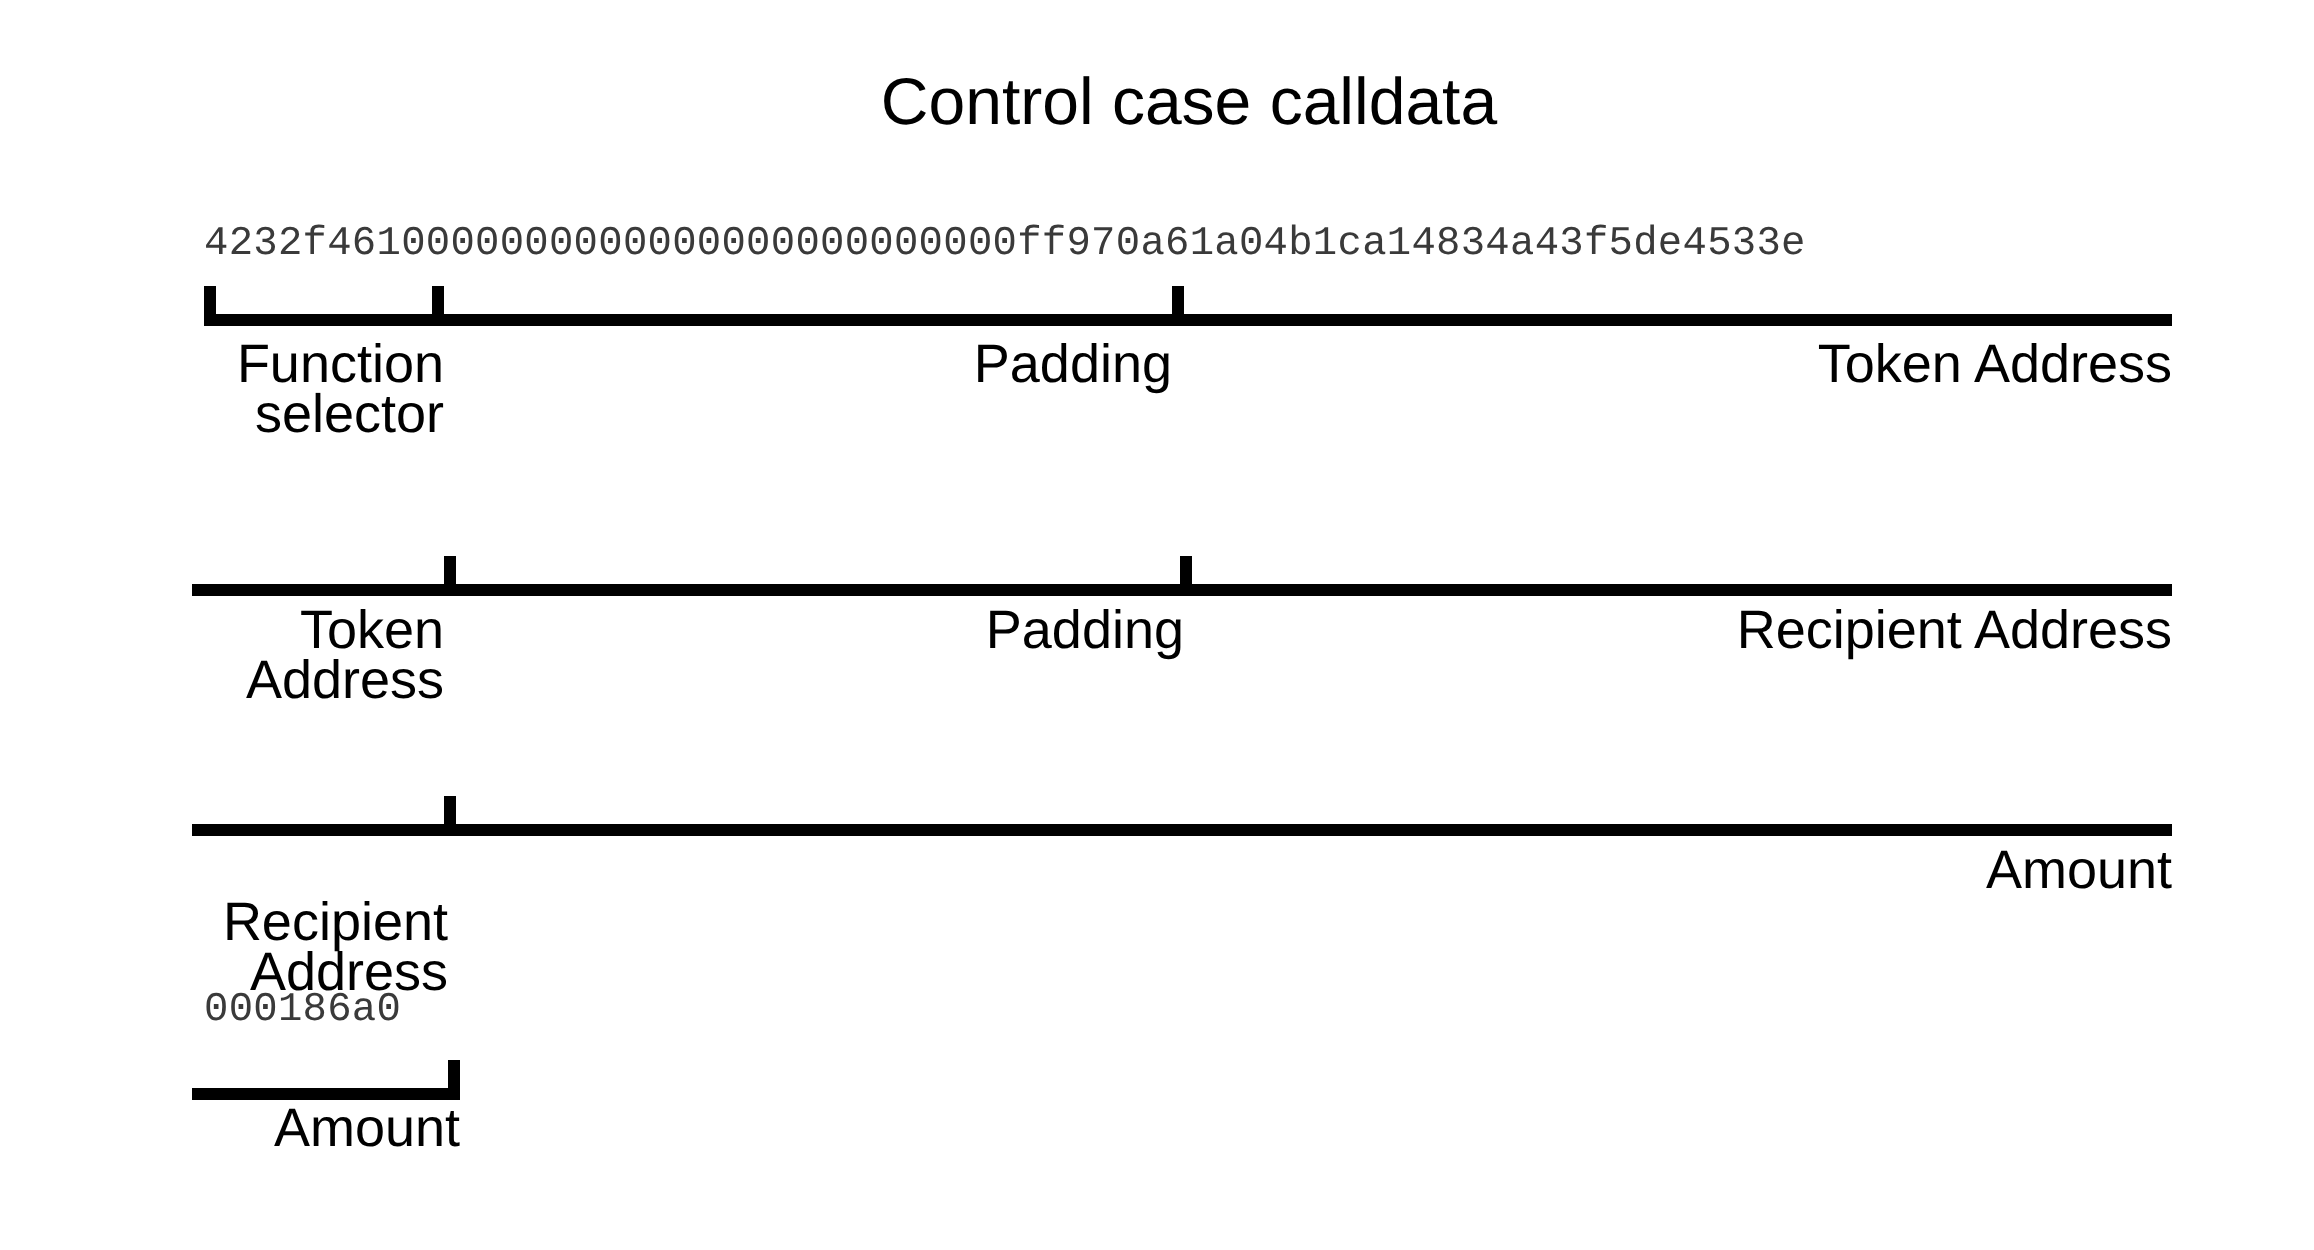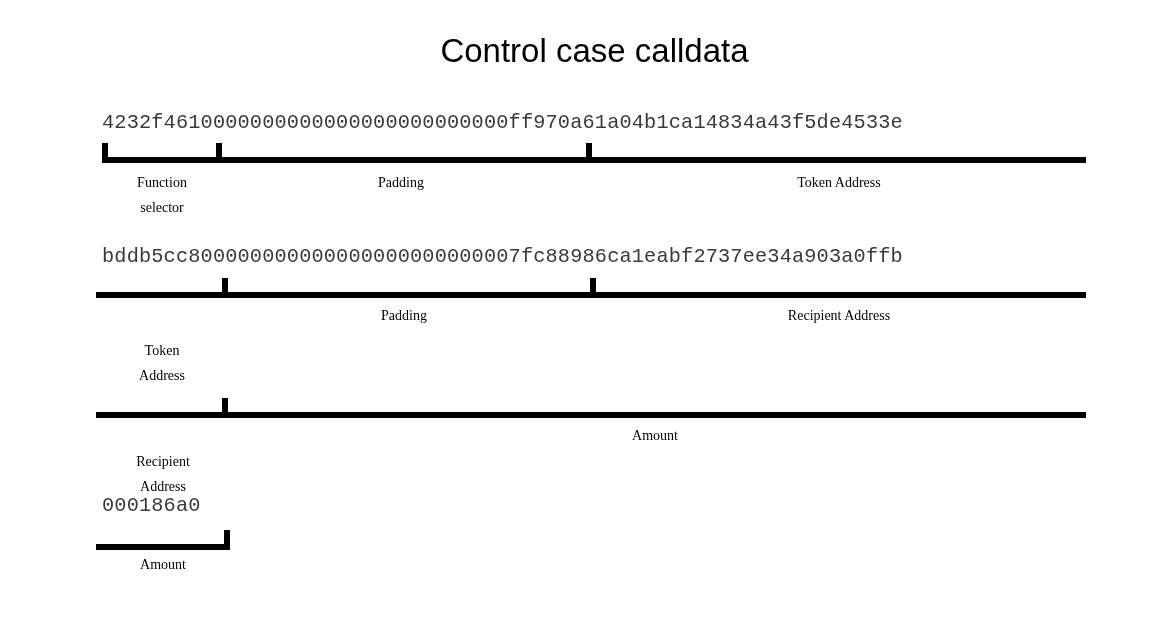--- a/index.html
+++ b/index.html
@@ -70,24 +70,24 @@
     position: absolute;
     bottom: 0;
     width: 6px;
     height: 20px;
     background: #000000;
   }
 
   
   .seglabel {
     position: absolute;
-    font-family: Liberation Serif, serif;
-    font-size: 14px;
+    font-family: Liberation Sans, sans-serif;
+    font-size: 27px;
     color: #000000;
-    text-align: center;
+    text-align: right;
     line-height: 25px;
     white-space: pre-line;
   }
 
   .bracket-row { position: absolute; left: 0; width: 1157px; }
 </style>
 </head>
 <body>
 
 <div id="canvas">
@@ -103,31 +103,30 @@
       <div class="tick" style="left:114px;"></div>
       <div class="tick" style="left:484px;"></div>
     </div>
   </div>
 
   <div class="seglabel" style="left:86px; top:170px; width:120px;">Function
 selector</div>
   <div class="seglabel" style="left:200px; top:170px; width:370px;">Padding</div>
   <div class="seglabel" style="left:576px; top:170px; width:494px;">Token Address</div>
 
-  <div class="hexrow r2">bddb5cc800000000000000000000000007fc88986ca1eabf2737ee34a903a0ffb</div>
 
   <div class="bracket-row">
     <div class="bracket" style="left:80px; top:276px; width:990px;">
       <div class="bar"></div>
       <div class="tick" style="left:126px;"></div>
       <div class="tick" style="left:494px;"></div>
     </div>
   </div>
 
-  <div class="seglabel" style="left:86px; top:303px; width:120px;margin-top:35px;">Token
+  <div class="seglabel" style="left:86px; top:303px; width:120px;">Token
 Address</div>
   <div class="seglabel" style="left:200px; top:303px; width:376px;">Padding</div>
   <div class="seglabel" style="left:576px; top:303px; width:494px;">Recipient Address</div>
 
 
   <div class="bracket-row">
     <div class="bracket" style="left:80px; top:396px; width:990px;">
       <div class="bar"></div>
       <div class="tick" style="left:126px;"></div>
     </div>

